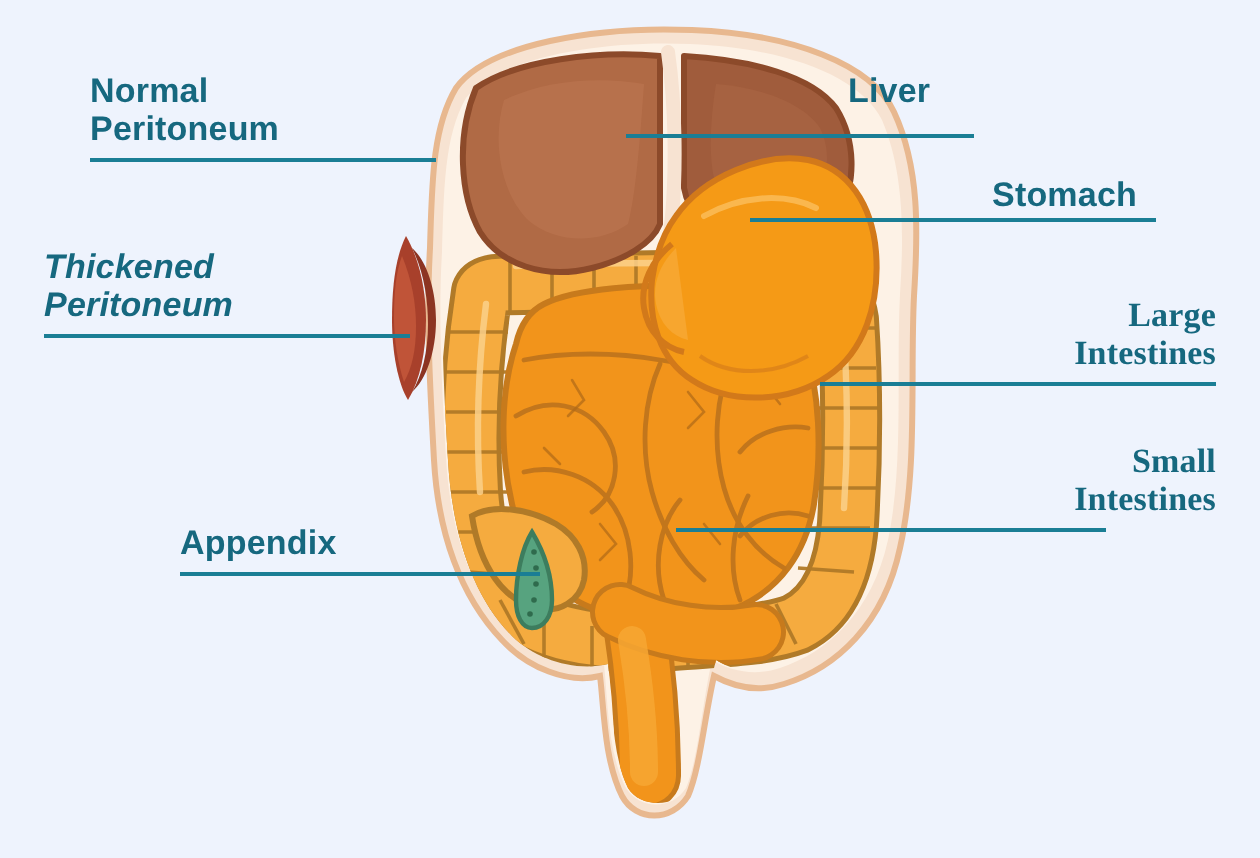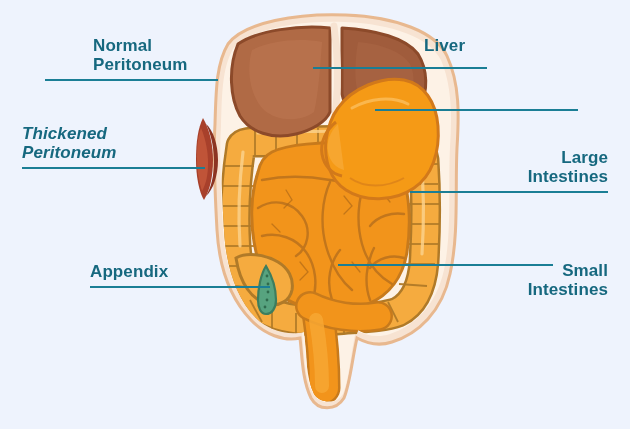--- a/index.html
+++ b/index.html
@@ -29,28 +29,29 @@
     position: absolute;
     color: #16687f;
     font-size: 17px;
     font-weight: bold;
     line-height: 19px;
     letter-spacing: 0.1px;
     white-space: pre-line;
   }
   .label.right-align {
     text-align: right;
-  }
-  .lbl-normal-peritoneum { left: 45px; top: 36px; margin-left: 48px; }
+    font-family: Liberation Serif, serif;
+  }
+  .lbl-normal-peritoneum { left: 45px; top: 36px; }
   .lbl-thickened-peritoneum { left: 22px; top: 124px; font-style: italic; }
   .lbl-appendix { left: 90px; top: 262px; }
   .lbl-liver { left: 424px; top: 36px; }
   .lbl-stomach { left: 496px; top: 88px; }
   .lbl-large-intestines { left: 508px; top: 148px; width: 100px; }
-  .lbl-small-intestines { left: 458px; top: 221px; width: 150px; margin-top: 40px; }
+  .lbl-small-intestines { left: 458px; top: 221px; width: 150px; }
 </style>
 </head>
 <body>
 
 <div id="stage">
 
   <svg id="diagram" viewBox="0 0 630 429">
     <defs>
       <clipPath id="bodyClip">
         <path d="M232,42 C248,24 300,16 345,18 C392,20 430,34 440,56
@@ -238,20 +239,21 @@
   <div class="label lbl-normal-peritoneum">Normal
 Peritoneum</div>
 
   <div class="label lbl-thickened-peritoneum">Thickened
 Peritoneum</div>
 
   <div class="label lbl-appendix">Appendix</div>
 
   <div class="label lbl-liver">Liver</div>
 
+  <div class="label lbl-stomach">Stomach</div>
 
   <div class="label right-align lbl-large-intestines">Large
 Intestines</div>
 
   <div class="label right-align lbl-small-intestines">Small
 Intestines</div>
 
 </div>
 
 </body></html>

